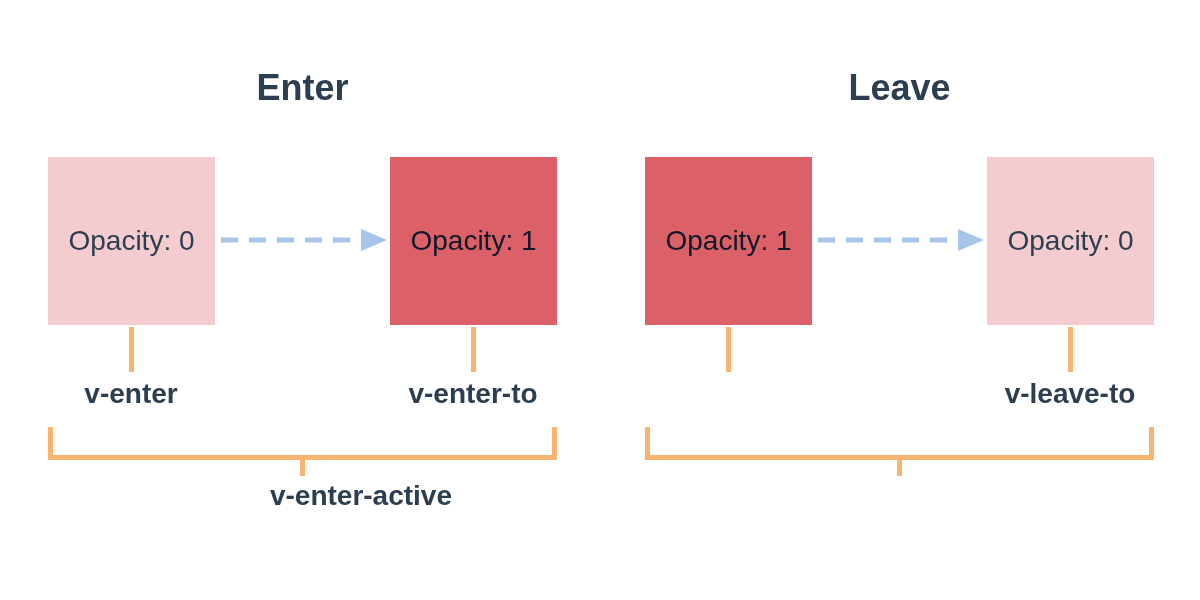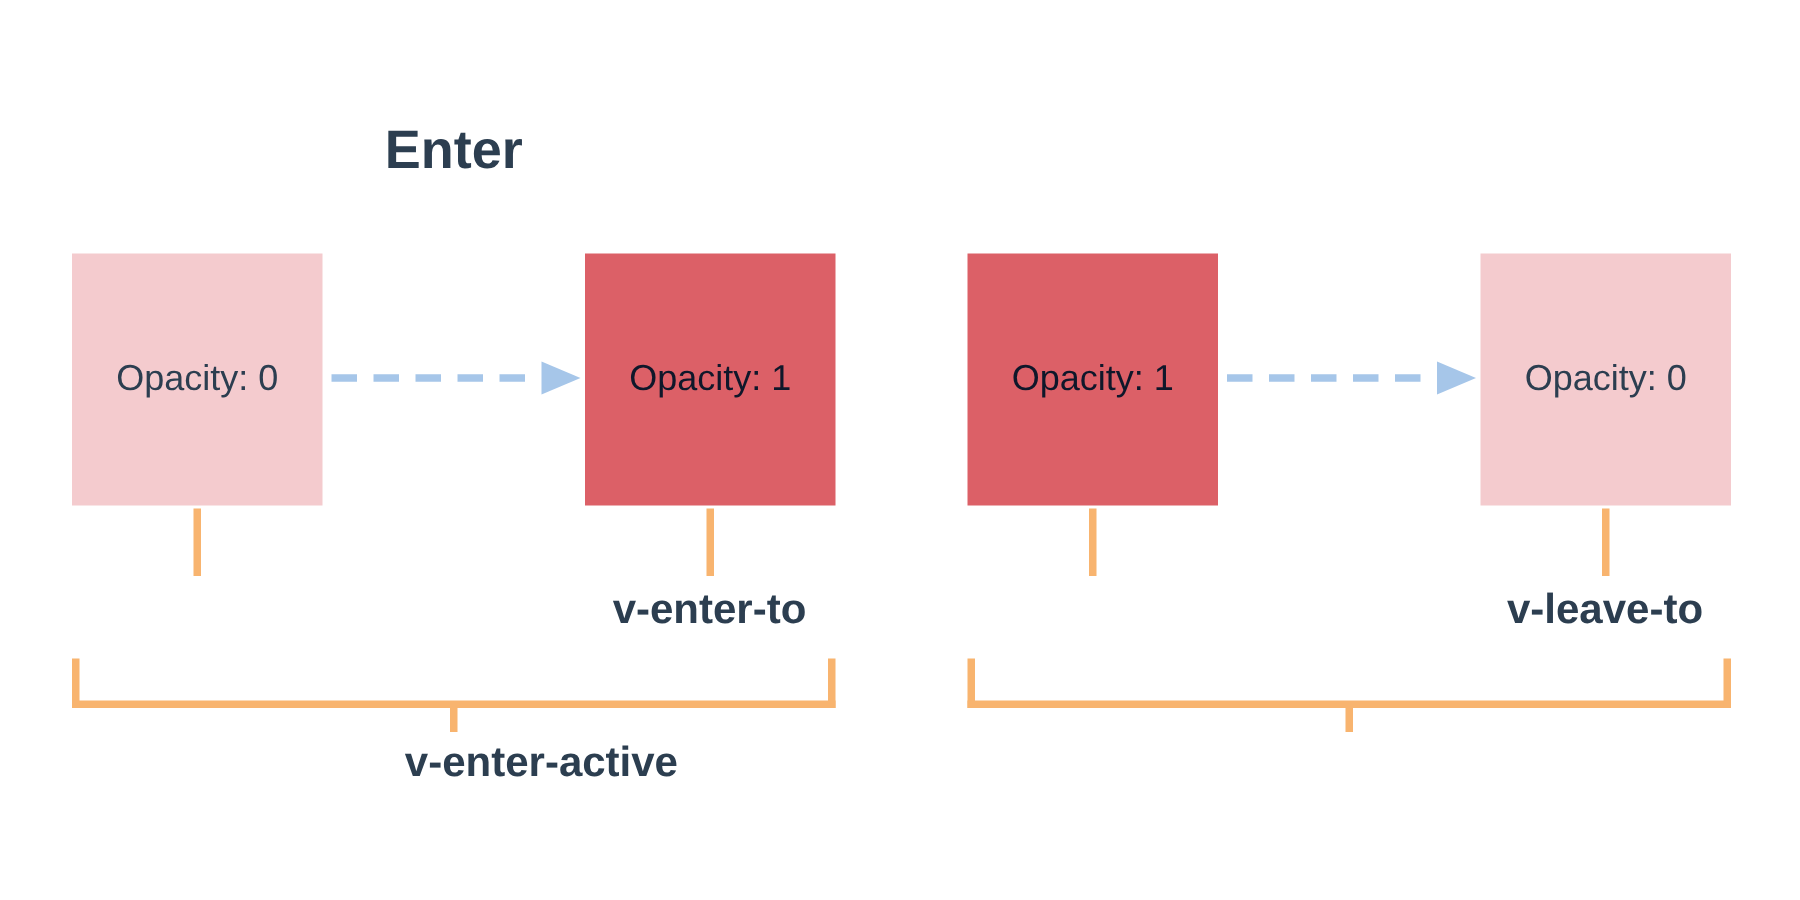--- a/index.html
+++ b/index.html
@@ -5,31 +5,31 @@
   :root{
     --navy:#2c3e50; --red:#dc6067; --pink:#f4cbce;
     --orange:#f8b46f; --blue:#a6c6e9; --bg:#ffffff;
   }
   html,body{margin:0;padding:0;}
   body{
     width:1200px;height:600px;background:var(--bg);
     font-family:"Liberation Sans","DejaVu Sans",sans-serif;
     position:relative;overflow:hidden;
   }
-  .section{position:absolute;top:0;width:509px;height:520px;margin-top:12px;}
+  .section{position:absolute;top:0;width:509px;height:520px;}
   #section-enter{left:48px;}
   #section-leave{left:645px;}
   .title{
     position:absolute;top:70px;left:0;width:509px;text-align:center;
     font-size:36px;font-weight:700;color:var(--navy);line-height:1;
   }
   .box{
     position:absolute;top:157px;width:167px;height:168px;
     display:flex;align-items:center;justify-content:center;
-    font-size:24px;font-weight:400;
+    font-size:28px;font-weight:400;
   }
   .box.from{left:0;}
   .box.to{left:342px;}
   .box.faded{background:var(--pink);color:var(--navy);}
   .box.solid{background:var(--red);color:#0f172a;}
   .arrow{position:absolute;left:167px;top:228px;width:175px;height:24px;}
   .stub{
     position:absolute;top:327px;width:5px;height:45px;background:var(--orange);
   }
   .stub.from{left:81px;}
@@ -71,28 +71,30 @@
     <polygon points="146,1 172,12 146,23" style="fill:var(--blue)"></polygon>
   </svg>
 
   <div class="box to solid">
     <span>Opacity: 1</span>
   </div>
 
   <div class="stub from"></div>
   <div class="stub to"></div>
 
+  <div class="hook-label from">v-enter</div>
   <div class="hook-label to">v-enter-to</div>
 
   <div class="bracket"></div>
   <div class="bracket-stub"></div>
   <div class="active-label">v-enter-active</div>
 </div>
 
 <div id="section-leave" class="section">
+  <div class="title">Leave</div>
 
   <div class="box from solid">
     <span>Opacity: 1</span>
   </div>
 
   <svg class="arrow" viewBox="0 0 175 24" aria-hidden="true">
     <line x1="6" y1="12" x2="146" y2="12" style="stroke:var(--blue)" stroke-width="5" stroke-dasharray="17 11"></line>
     <polygon points="146,1 172,12 146,23" style="fill:var(--blue)"></polygon>
   </svg>
 

